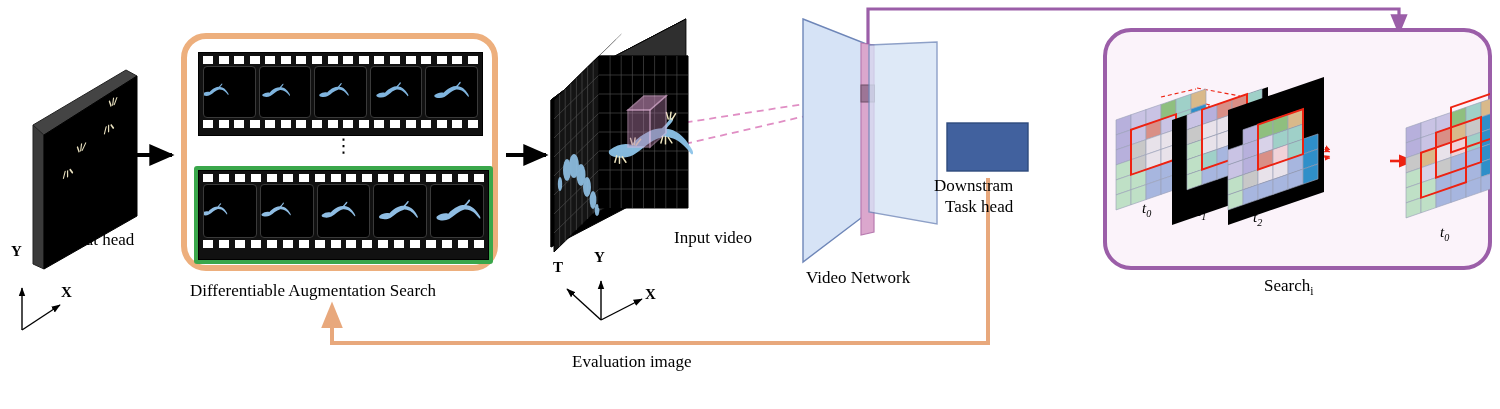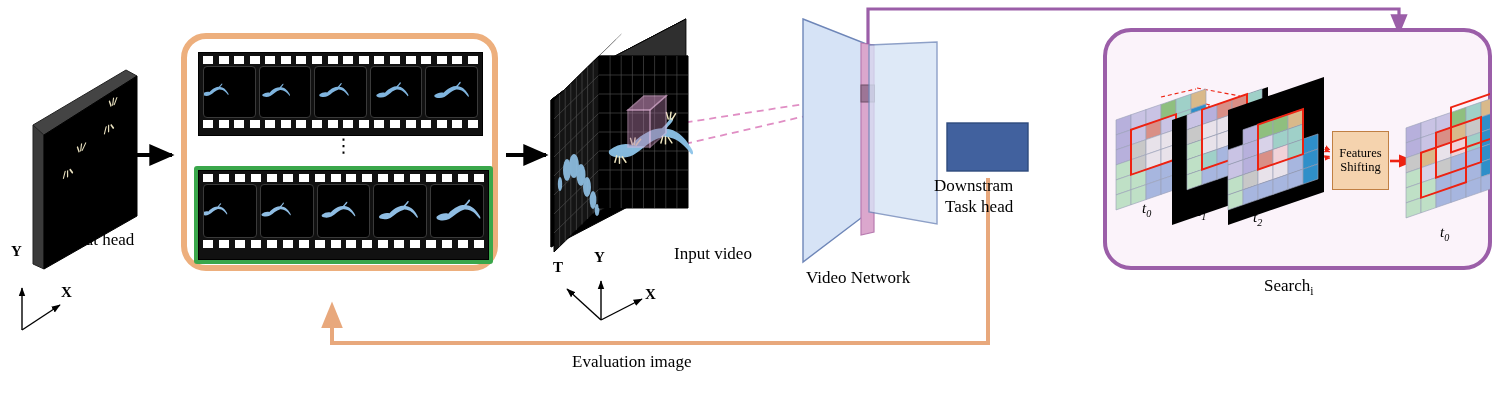--- a/index.html
+++ b/index.html
@@ -615,35 +615,29 @@
           <rect x="66" y="137" width="15" height="15" fill="#a7b6df" stroke="#9aa0b8" stroke-width="0.6"></rect>
           <rect x="81" y="137" width="15" height="15" fill="#a7b6df" stroke="#9aa0b8" stroke-width="0.6"></rect>
         </g>
         <rect x="51" y="57" width="45" height="45" fill="none" stroke="#ee2211" stroke-width="2"></rect>
         <rect x="36" y="77" width="45" height="45" fill="none" stroke="#ee2211" stroke-width="2"></rect>
         <rect x="21" y="92" width="45" height="45" fill="none" stroke="#ee2211" stroke-width="2"></rect>
       </g>
     </svg>
   </div>
 
-  <div class="abs" style="left:1332px; top:131px; width:57px; height:59px;
-              background:#f5d3ae; border:1.4px solid #c07f43; box-sizing:border-box;
-              display:flex; flex-direction:column; align-items:center; justify-content:center;
-              line-height:1.06; font-size:12.5px; color:#000;">
-    <span>Features</span>
-    <span>Shifting</span>
-  </div>
 
   <div class="lbl" style="left:62px; top:230px; font-size:17px;">Input head</div>
 
   <div class="lbl lbl-b" style="left:11px; top:243px; font-size:15px;">Y</div>
   <div class="lbl lbl-b" style="left:61px; top:284px; font-size:15px;">X</div>
 
-
-  <div class="lbl" style="left:674px; top:244px; font-size:17px;">Input video</div>
+  <div class="lbl" style="left:190px; top:281px; font-size:17px;">Differentiable Augmentation Search</div>
+
+  <div class="lbl" style="left:674px; top:228px; font-size:17px;">Input video</div>
 
   <div class="lbl lbl-b" style="left:553px; top:259px; font-size:15px;">T</div>
   <div class="lbl lbl-b" style="left:594px; top:249px; font-size:15px;">Y</div>
   <div class="lbl lbl-b" style="left:645px; top:286px; font-size:15px;">X</div>
 
   <div class="lbl" style="left:806px; top:268px; font-size:17px;">Video Network</div>
 
   <div class="lbl" style="left:934px; top:176px; font-size:17px;">Downstram</div>
   <div class="lbl" style="left:945px; top:197px; font-size:17px;text-align:right;">Task head</div>
 

